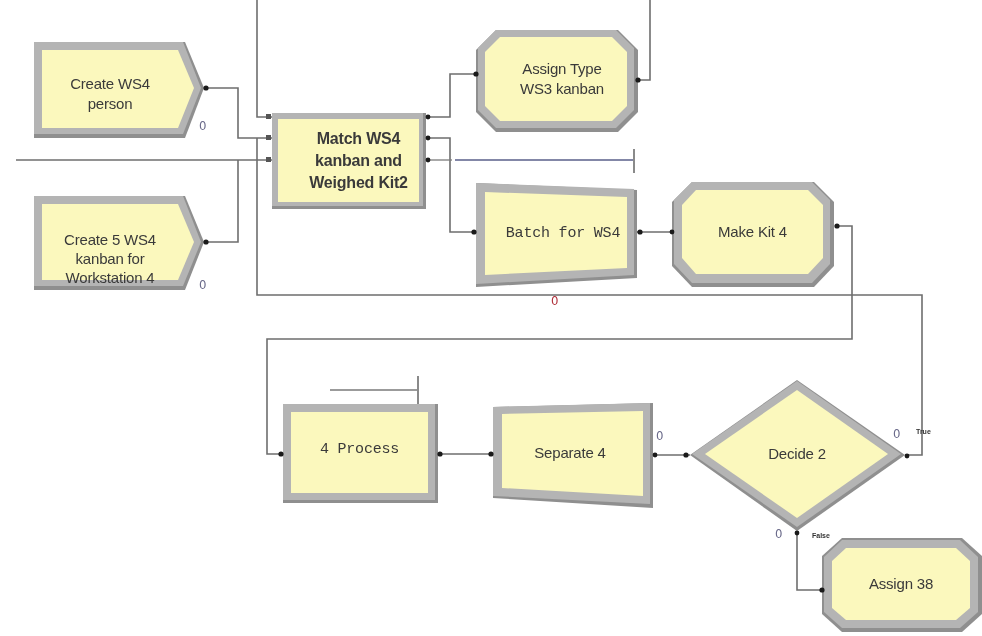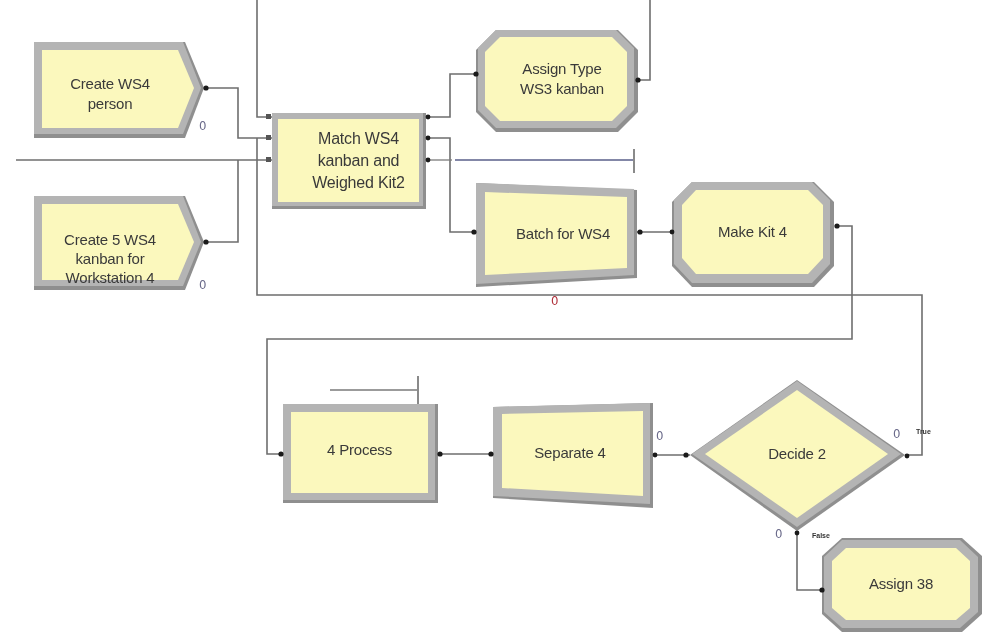--- a/index.html
+++ b/index.html
@@ -152,23 +152,23 @@
     <polygon class="face" points="846,548 956,548 970,561 970,608 956,620 846,620 832,608 832,561"></polygon>
   </g>
   <circle class="port" cx="822" cy="590" r="2.6"></circle>
 </svg>
 
 <div class="mod-label" style="left:42px; top:50px; width:136px; height:88px;">Create WS4
 person</div>
 <div class="mod-label" style="left:42px; top:204px; width:136px; height:76px; line-height:19px;margin-top:16px;">Create 5 WS4
 kanban for
 Workstation 4</div>
-<div class="mod-label" style="left:278px; top:119px; width:161px; height:83px; font-size:16px; line-height:22px;">Match WS4
+<div class="mod-label" style="left:278px; top:119px; width:161px; height:83px; font-size:16px; line-height:22px;font-weight:bold;">Match WS4
 kanban and
 Weighed Kit2</div>
 <div class="mod-label" style="left:485px; top:37px; width:154px; height:84px;">Assign Type
 WS3 kanban</div>
-<div class="mod-label" style="left:485px; top:195px; width:156px; height:78px;">Batch for WS4</div>
+<div class="mod-label" style="left:485px; top:195px; width:156px; height:78px;font-family:Liberation Mono, monospace;">Batch for WS4</div>
 <div class="mod-label" style="left:682px; top:190px; width:141px; height:84px;text-align:right;">Make Kit 4</div>
-<div class="mod-label" style="left:291px; top:412px; width:137px; height:75px;">4 Process</div>
+<div class="mod-label" style="left:291px; top:412px; width:137px; height:75px;font-family:Liberation Mono, monospace;">4 Process</div>
 <div class="mod-label" style="left:502px; top:412px; width:136px; height:82px;">Separate 4</div>
 <div class="mod-label" style="left:730px; top:430px; width:134px; height:48px;">Decide 2</div>
 <div class="mod-label" style="left:832px; top:548px; width:138px; height:72px;text-align:right;">Assign 38</div>
 
 </body></html>

